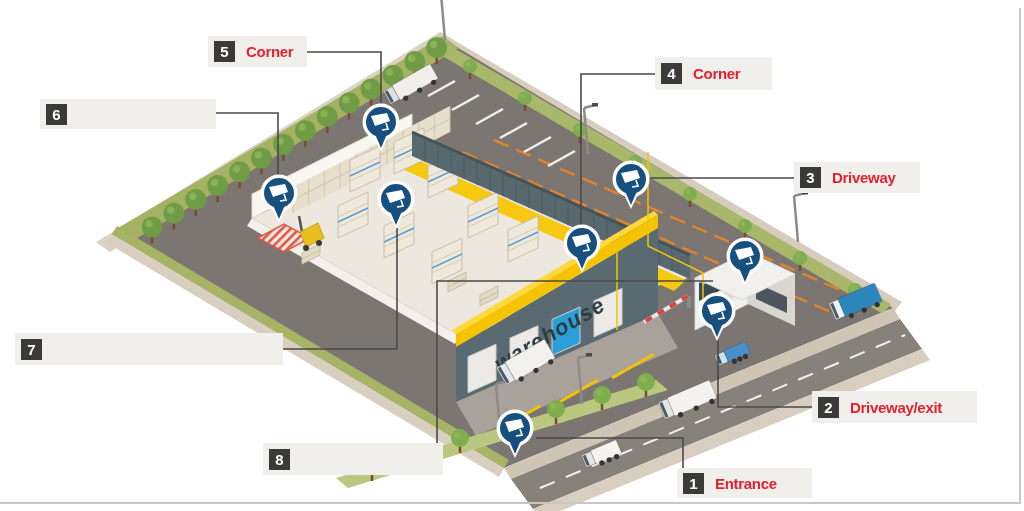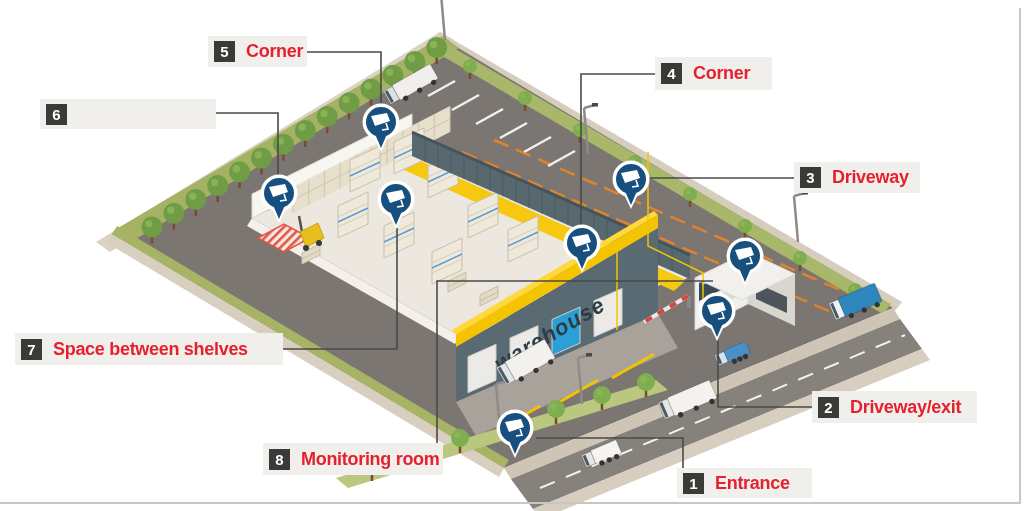--- a/index.html
+++ b/index.html
@@ -16,21 +16,21 @@
     background:var(--label-bg,#f1efec);
     padding-left:6px;box-sizing:border-box;
   }
   .callout .num{
     width:21px;height:21px;flex:0 0 21px;display:flex;align-items:center;justify-content:center;
     background:var(--badge-bg,#3a3a38);color:var(--badge-text,#fff);
     font-weight:bold;font-size:15px;line-height:1;
   }
   .callout .txt{
     margin-left:11px;color:var(--label-text,#e5212e);
-    font-weight:bold;font-size:18px;letter-spacing:-0.3px;white-space:nowrap;
+    font-weight:bold;font-size:15px;letter-spacing:-0.3px;white-space:nowrap;
   }
 </style>
 </head>
 <body>
 
 <div id="stage">
 
 <svg id="scene" width="1024" height="511" viewBox="0 0 1024 511">
   <defs>
     <pattern id="hatch" width="6" height="6" patternUnits="userSpaceOnUse" patternTransform="rotate(45)">
@@ -498,23 +498,21 @@
       </div>
       <div class="callout" style="left: 208px; top: 36px; width: 99px; height: 31px;">
         <span class="num">5</span>
         <span class="txt">Corner</span>
       </div>
       <div class="callout" style="left: 40px; top: 99px; width: 176px; height: 30px;">
         <span class="num">6</span>
       </div>
       <div class="callout" style="left: 15px; top: 333px; width: 268px; height: 32px;">
         <span class="num">7</span>
-        <span class="txt">Space between shelves</span>
       </div>
       <div class="callout" style="left: 263px; top: 443px; width: 180px; height: 32px;">
         <span class="num">8</span>
-        <span class="txt">Monitoring room</span>
       </div>
     </div>
 
 <div id="frame-right"></div>
 <div id="frame-bottom"></div>
 </div>
 
 </body></html>

